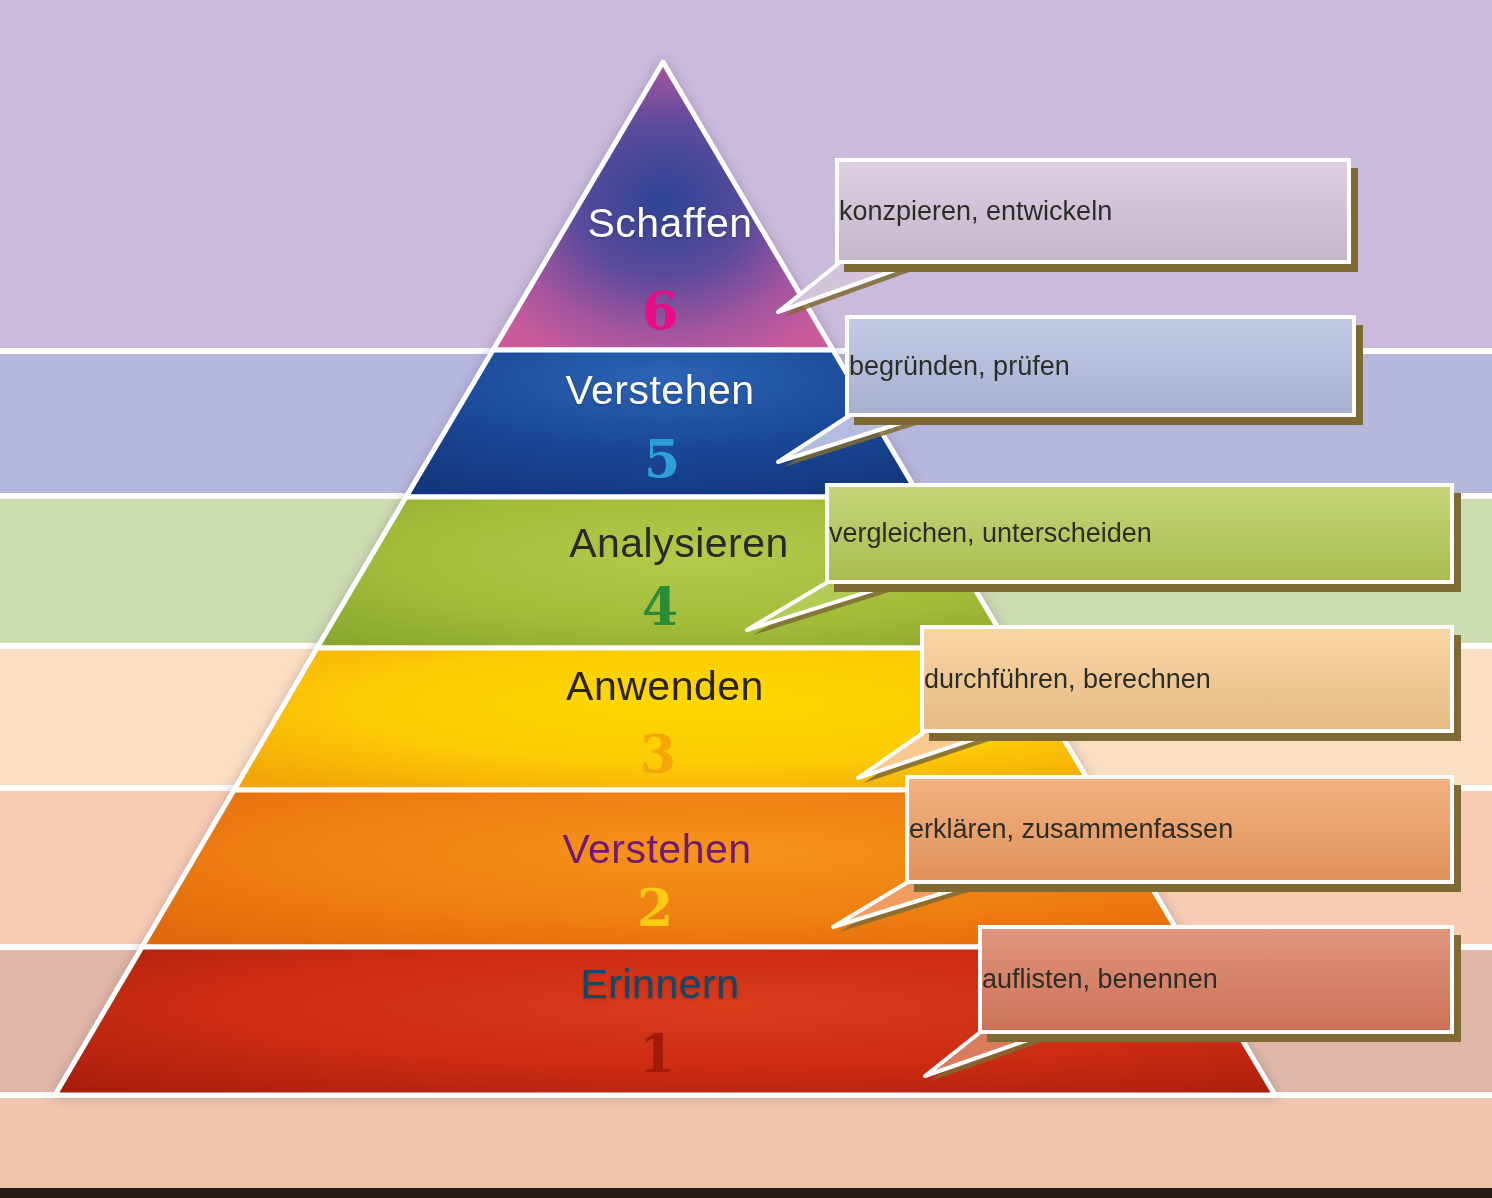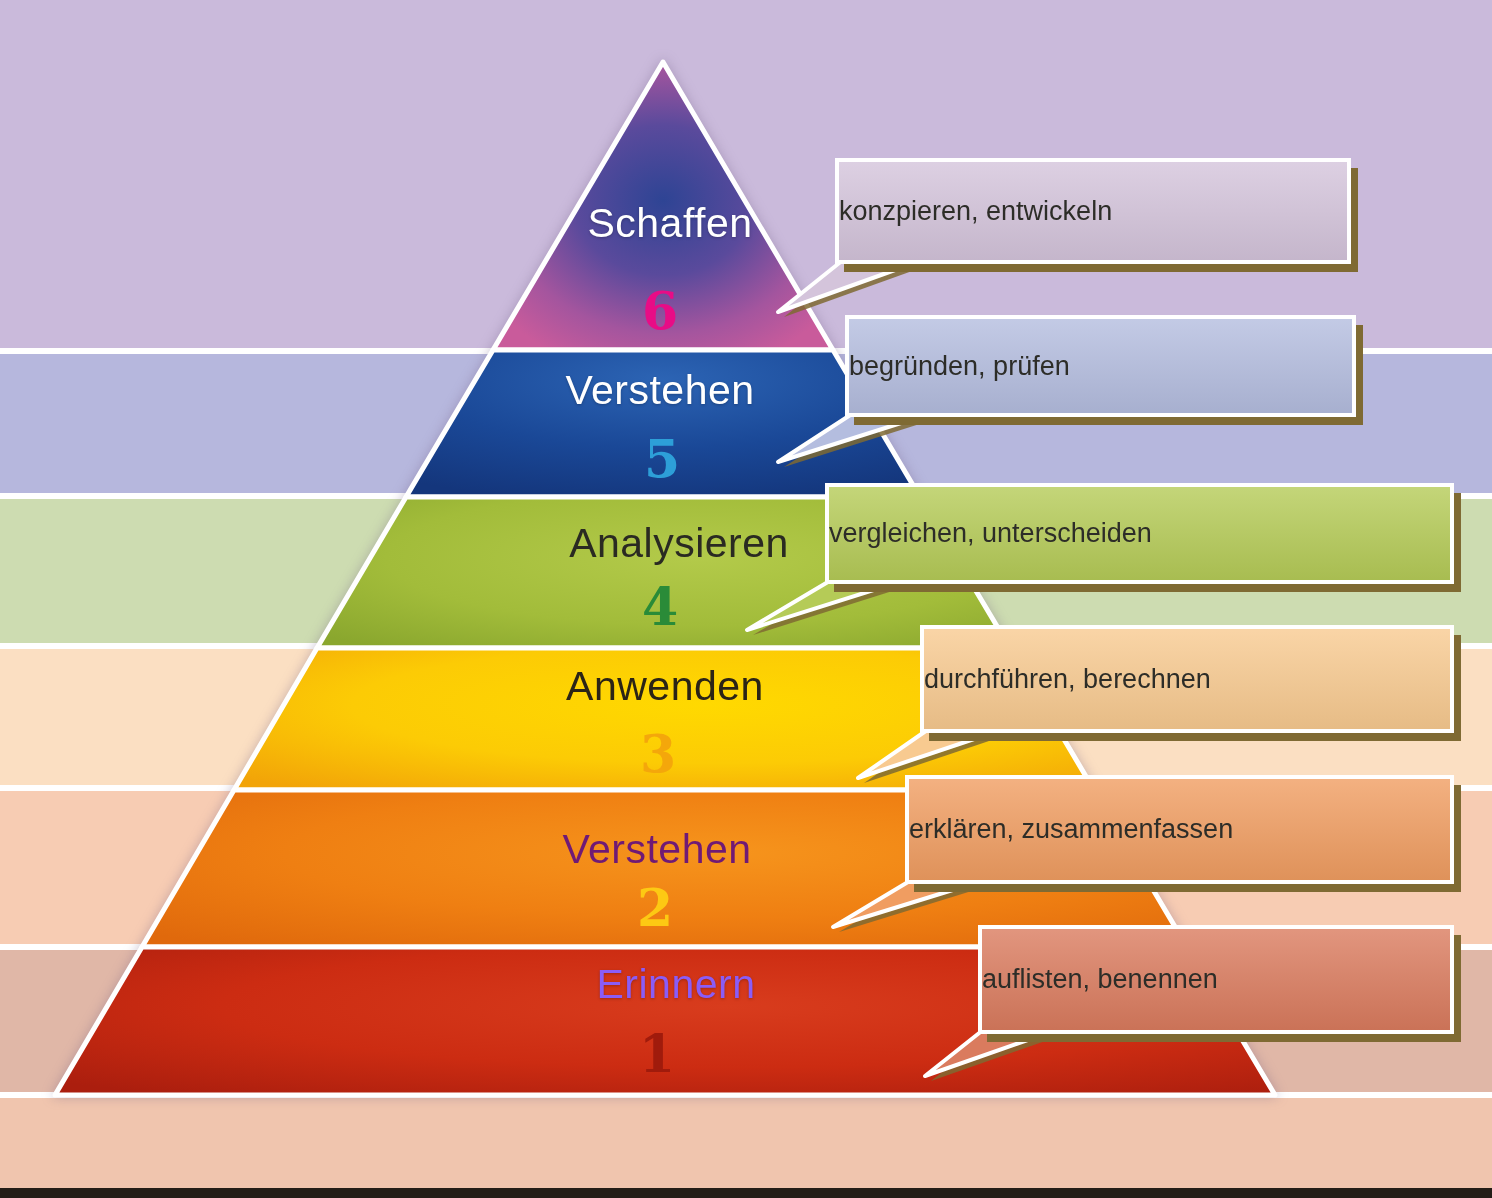--- a/index.html
+++ b/index.html
@@ -140,21 +140,21 @@
 
   <div class="lvl-name pos-name4" style="color: rgb(42, 42, 34);">Analysieren</div>
   <div class="lvl-num pos-num4" style="color: rgb(42, 139, 56);">4</div>
 
   <div class="lvl-name pos-name3" style="color: rgb(43, 36, 22);">Anwenden</div>
   <div class="lvl-num pos-num3" style="color: rgb(244, 167, 11);">3</div>
 
   <div class="lvl-name pos-name2" style="color: #701a75;">Verstehen</div>
   <div class="lvl-num pos-num2" style="color: rgb(253, 201, 19);">2</div>
 
-  <div class="lvl-name light pos-name1" style="color: #8b5cf6; margin-left: 16px;">Erinnern</div>
+  <div class="lvl-name light pos-name1" style="color: #0c4a6e;">Erinnern</div>
   <div class="lvl-num pos-num1" style="color: rgb(160, 27, 12);">1</div>
 
   <div class="callout co-6" style="--fill: #d4c4db;">
     <span>konzpieren, entwickeln</span>
   </div>
   <div class="callout co-4" style="--fill: #b5cb57;">
     <span>vergleichen, unterscheiden</span>
   </div>
   <div class="callout co-5" style="--fill: #b4bddf;">
     <span>begründen, prüfen</span>

